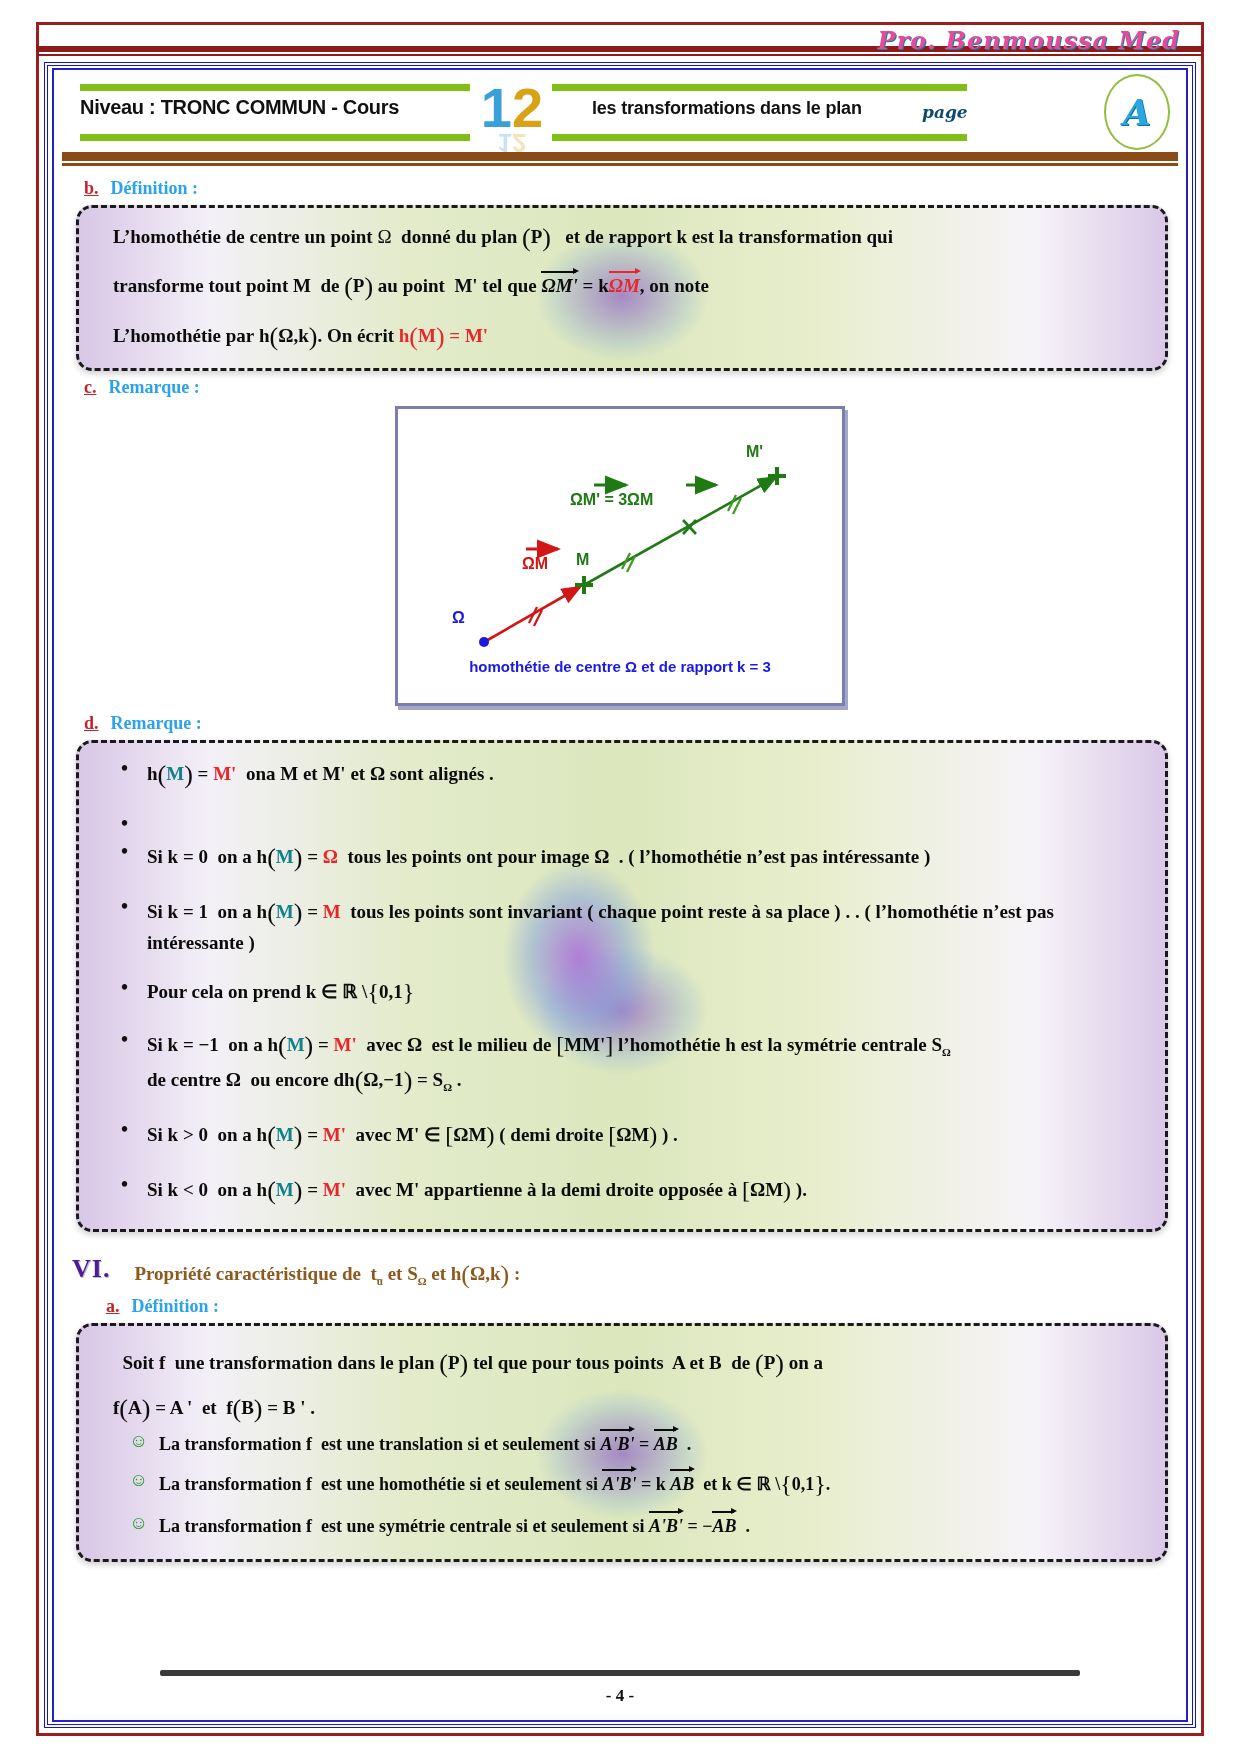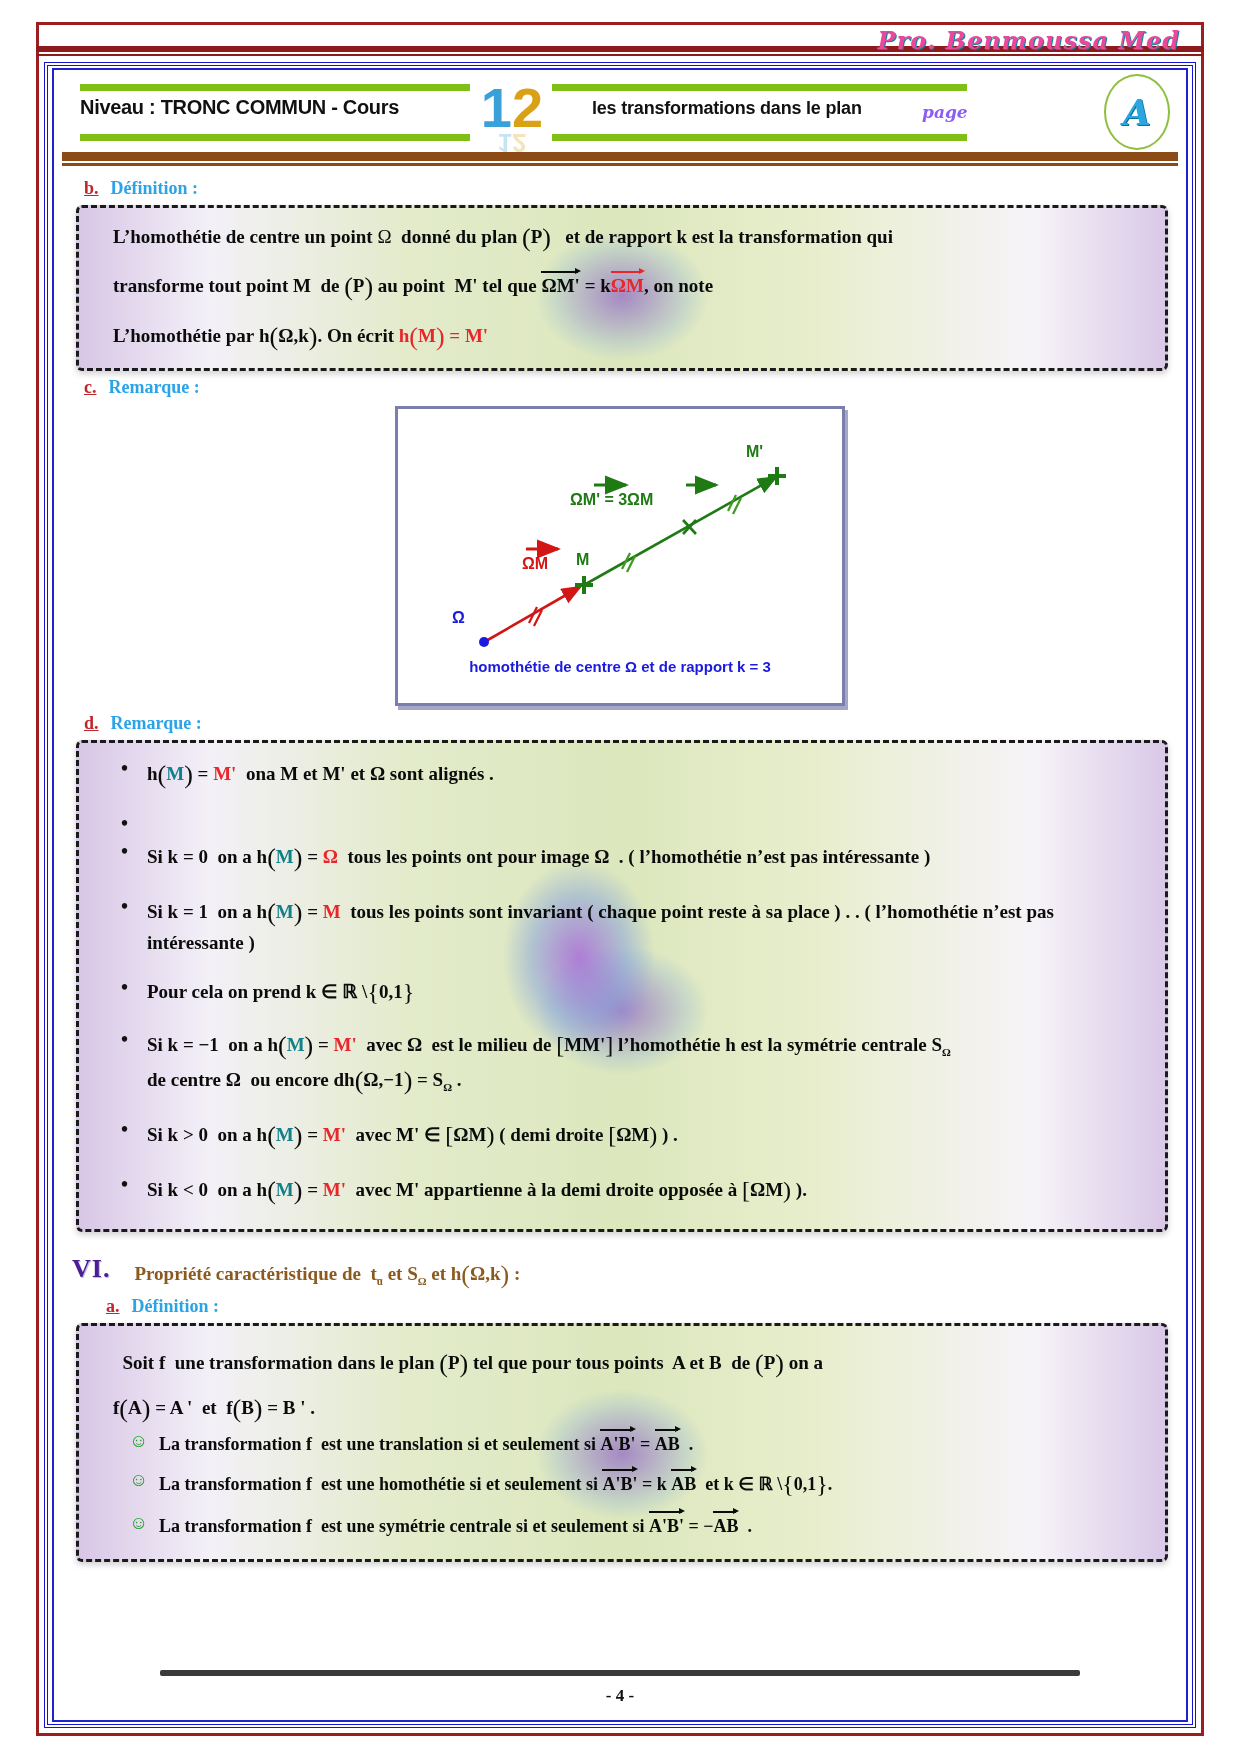--- a/index.html
+++ b/index.html
@@ -57,21 +57,21 @@
   }
   .header-right{
     position:absolute; left:530px; top:22px;
     font-family:"Liberation Sans", sans-serif;
     font-weight:bold; font-size:18px; color:#111;
     letter-spacing:-0.2px;
   }
   .header-page{
     position:absolute; left:860px; top:26px;
     font-family:"DejaVu Serif", serif;
-    font-style:italic; font-weight:bold; font-size:17px; color:#8b5cf6;
+    font-style:italic; font-weight:bold; font-size:17px; color:#0c4a6e;
   }
   .green-bar{
     position:absolute; height:7px; background:#7fbf16;
   }
   .gb-1{ left:18px; top:8px; width:390px; }
   .gb-2{ left:18px; top:58px; width:390px; }
   .gb-3{ left:490px; top:8px; width:415px; }
   .gb-4{ left:490px; top:58px; width:415px; }
 
   .logo-12{
@@ -121,21 +121,21 @@
     color:#c0262b; text-decoration:underline;
     margin-right:12px; margin-left:22px;
   }
   .sub-head .txt{ color:#2aa3e8; }
 
   
   .callout{
     position:relative;
     margin:6px 10px 6px 14px;
     border:3px dashed #1a1a1a;
-    border-radius:6px;
+    border-radius:16px;
     padding:16px 26px 14px 34px;
     background:
       radial-gradient(ellipse 120px 90px at 50% 55%, rgba(120,60,200,.55), rgba(120,160,220,.22) 55%, rgba(255,255,255,0) 72%),
       linear-gradient(90deg,#d8c6e6 0%, #f3f0f7 12%, #e3ebcb 30%, #dce7bd 50%, #e8eecd 68%, #f6f3f8 88%, #d9c8e7 100%);
     box-shadow:0 3px 6px rgba(0,0,0,.18);
     overflow:hidden;
   }
   .callout.glow-low::after{
     content:""; position:absolute; left:46%; top:44%;
     width:150px; height:190px; transform:translate(-50%,-50%);
@@ -148,21 +148,21 @@
     font-size:19px; color:#0b0b0b; font-weight:bold;
     line-height:1.05; margin:0 0 22px 0;
     position:relative; z-index:2;
   }
   .mline:last-child{ margin-bottom:4px; }
   .red{ color:#e8262b; }
   .teal{ color:#12808a; }
   .nb{ font-weight:normal; }
 
   
-  .vec{ position:relative; padding-top:2px; display:inline-block; }
+  .vec{ position:relative; padding-top:2px; display:inline-block;font-style:italic; }
   .vec::before{
     content:""; position:absolute; left:0; right:2px; top:-3px;
     height:2px; background:currentColor;
   }
   .vec::after{
     content:""; position:absolute; right:-1px; top:-6px;
     border-left:6px solid currentColor;
     border-top:3.5px solid transparent;
     border-bottom:3.5px solid transparent;
   }

